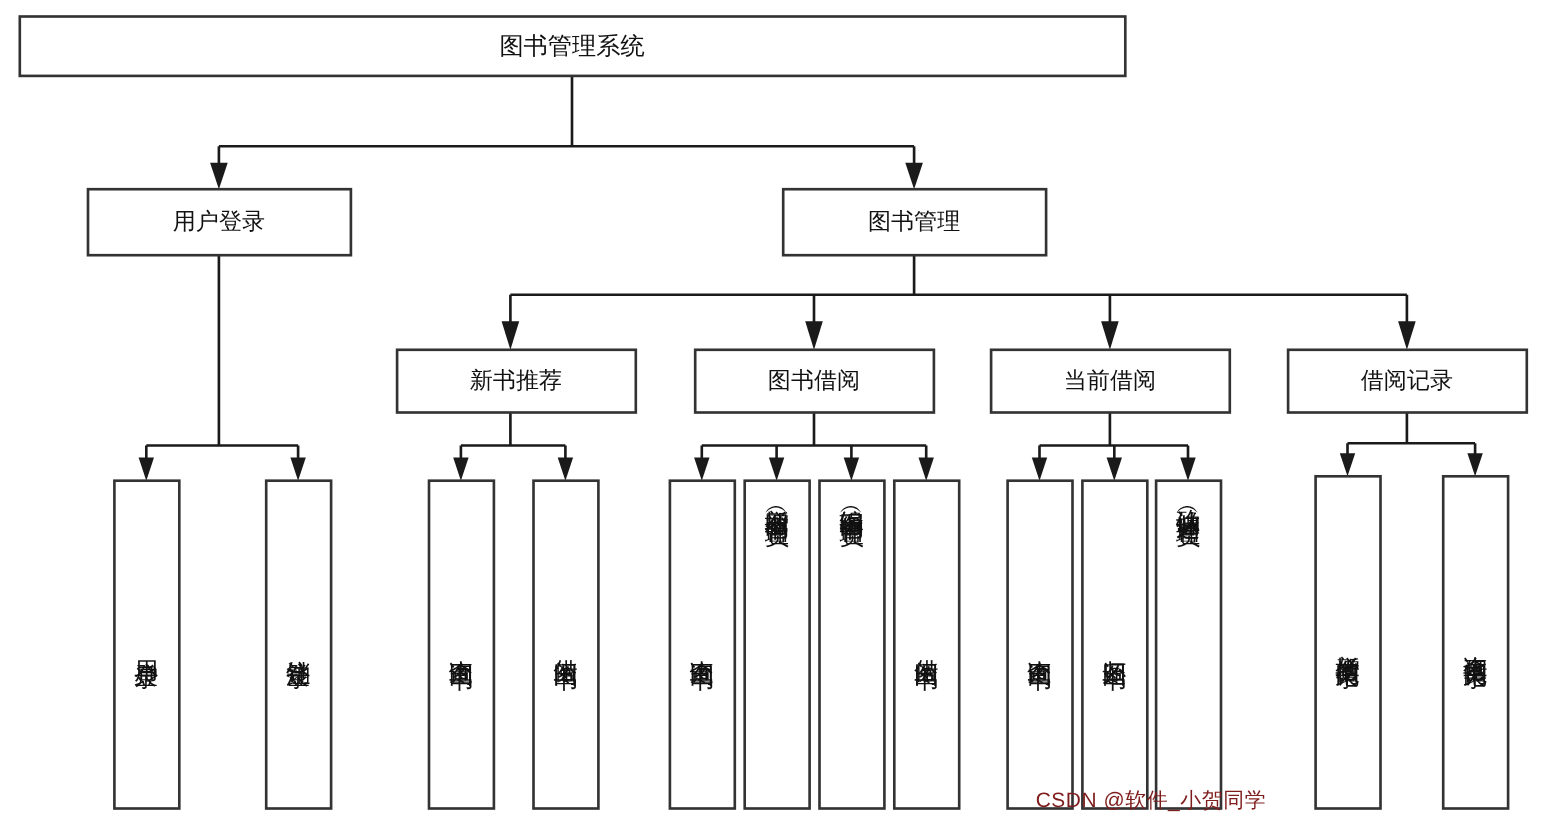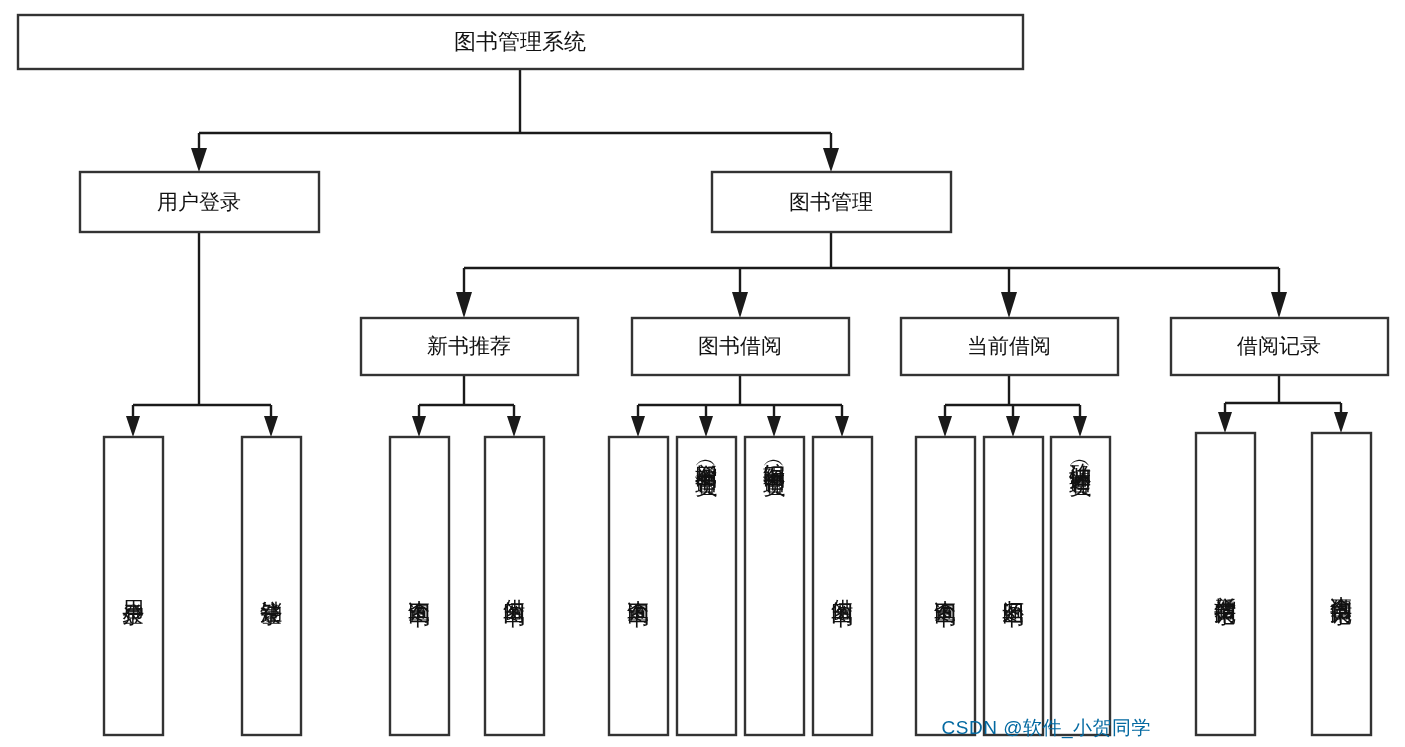--- a/index.html
+++ b/index.html
@@ -71,21 +71,21 @@
     letter-spacing: 2px;
     color: #111111;
     white-space: nowrap;
   }
   #watermark {
     position: absolute;
     right: 8px;
     bottom: 6px;
     font-family: "Liberation Sans", "DejaVu Sans", sans-serif;
     font-size: 19px;
-    color: #0369a1;
+    color: #7f1d1d;
     letter-spacing: 0.5px;
     user-select: none;
   }
 </style>
 </head>
 <body>
 
 <div id="diagram-root">
 
   <svg class="flow" viewBox="0 0 1405 747" xmlns="http://www.w3.org/2000/svg">

